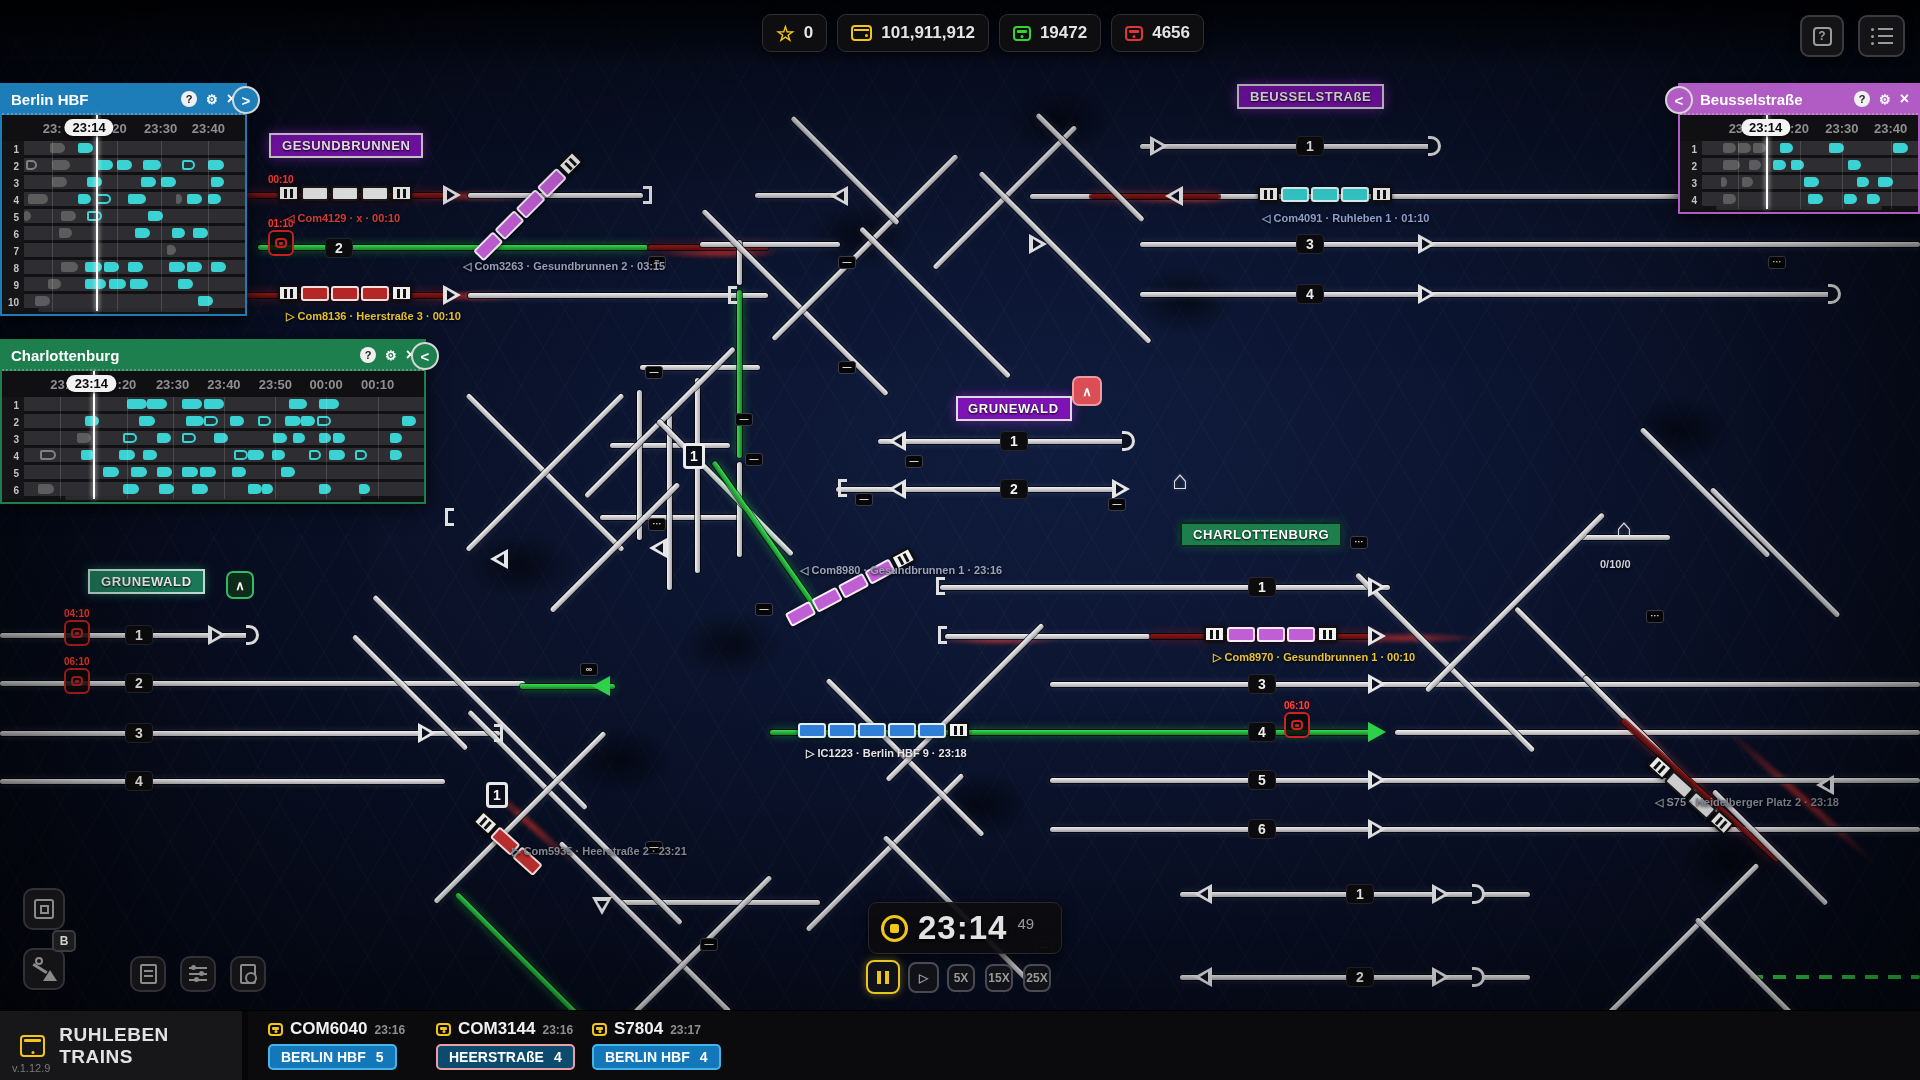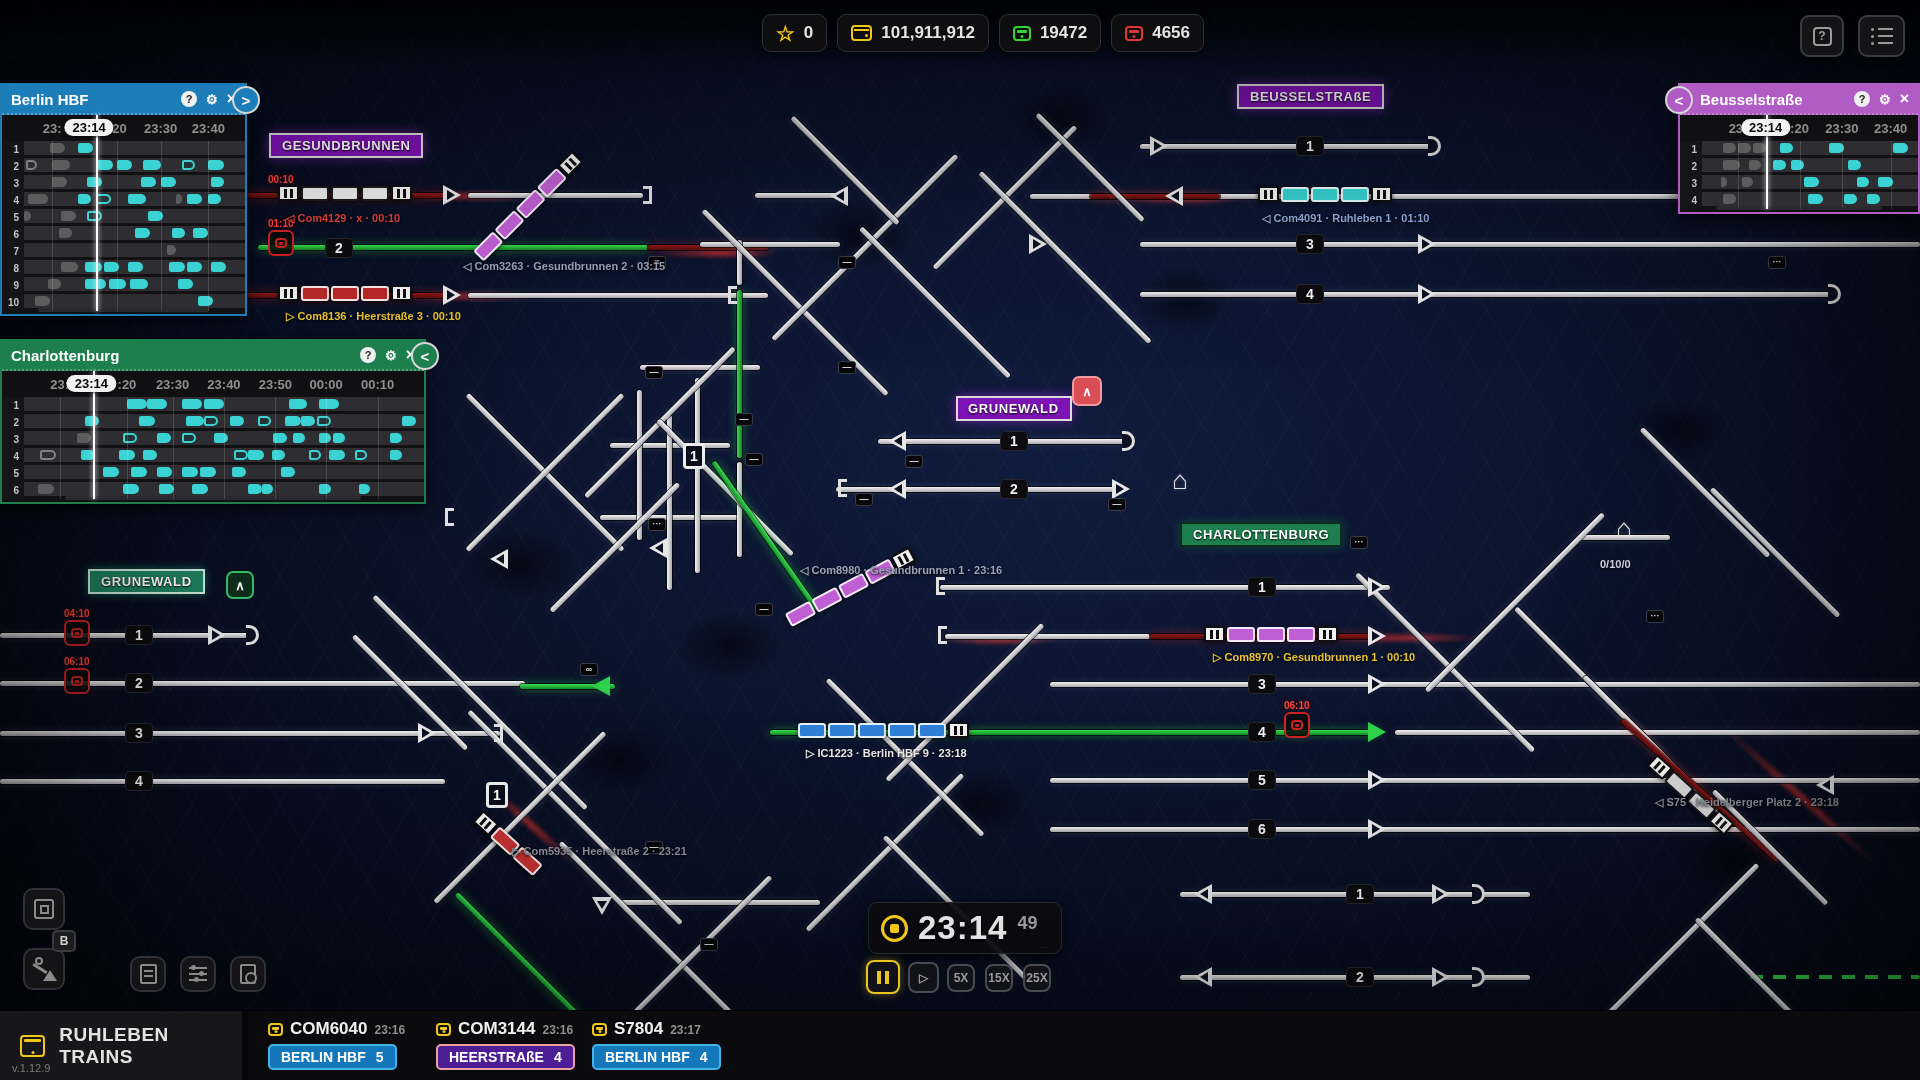--- a/index.html
+++ b/index.html
@@ -104,21 +104,21 @@
   .pgrid{position:absolute;top:0;width:1px;background:rgba(255,255,255,.14);z-index:1}
   .pnow{position:absolute;width:2px;background:#fff;box-shadow:0 0 5px #fff;z-index:5}
   .pscroll{position:absolute;left:15%;right:15%;bottom:2px;height:4px;background:#2a2a2e;border-radius:2px}
   
   .clockpanel{position:absolute;left:868px;top:902px;width:194px;height:52px;background:rgba(12,12,15,.94);
               border:1px solid #26262c;border-radius:9px;display:flex;align-items:center;gap:10px;padding:0 12px;z-index:25;
               box-shadow:0 4px 14px rgba(0,0,0,.7)}
   .clockico{width:27px;height:27px;border:3px solid #f2c618;border-radius:50%;display:flex;align-items:center;justify-content:center}
   .clockico i{width:9px;height:9px;background:#f2c618;border-radius:2px}
   .clocktime{color:#e2e2e2;font-weight:bold;font-size:33px;letter-spacing:1px;text-shadow:0 2px 3px #000}
-  .clocksec{color:#9a9a9a;font-weight:bold;font-size:18px;margin-top:-10px}
+  .clocksec{color:#9a9a9a;font-weight:normal;font-size:15px;margin-top:-10px}
   .spbtn{position:absolute;border-radius:8px;display:flex;align-items:center;justify-content:center;z-index:25;
          background:rgba(20,20,24,.8);border:2px solid #4a4a52;color:#9a9a9a;font-weight:bold;font-size:12px;cursor:pointer}
   .spbtn.pause{border-color:#e8c51f;box-shadow:0 0 8px rgba(232,197,31,.4)}
   .spbtn.pause i{width:4px;height:13px;background:#e8c51f;margin:0 2px}
   
   .sqbtn{position:absolute;background:#141416;border:2px solid #303036;border-radius:10px;z-index:25;cursor:pointer;
          display:flex;align-items:center;justify-content:center;color:#8a8a8a}
   .chipico{width:20px;height:20px;border:2px solid #8a8a8a;border-radius:3px;display:flex;align-items:center;justify-content:center}
   .chipico i{width:9px;height:9px;border:2px solid #8a8a8a;display:block}
   .bookico{width:17px;height:20px;border:2px solid #8a8a8a;border-radius:2px;position:relative}
@@ -141,21 +141,21 @@
   .bb-left{position:absolute;left:0;top:0;width:248px;height:70px;background:#17171a;border-right:6px solid #060608;
            display:flex;align-items:center;gap:14px;padding-left:20px}
   .bb-title{color:#e2e2e2;font-weight:bold;font-size:19px;letter-spacing:.5px}
   .bb-entry{position:absolute;top:8px}
   .bb-head{display:flex;align-items:baseline;gap:7px}
   .bb-id{color:#f0f0f0;font-weight:bold;font-size:17px}
   .bb-time{color:#8f8f8f;font-weight:bold;font-size:12px}
   .bb-dest{display:inline-flex;gap:10px;margin-top:5px;padding:3px 11px;border-radius:5px;border:2px solid;
            color:#fff;font-weight:bold;font-size:14px;white-space:nowrap}
   .bb-dest.blue{background:#1377ba;border-color:#45b4e8}
-  .bb-dest.red{background:#4c1d95;border-color:#eda0a4}
+  .bb-dest.red{background:#0c4a6e;border-color:#eda0a4}
   .vignette{position:absolute;inset:0;pointer-events:none;z-index:9;
             box-shadow:inset 0 0 260px 60px rgba(0,0,0,.55)}
   .topfade{position:absolute;left:0;top:0;width:1920px;height:70px;z-index:8;pointer-events:none;
            background:linear-gradient(180deg,rgba(0,0,0,.8),transparent)}
 </style>
 </head>
 <body>
 
 <div id="app">
   <div class="map" id="mapRoot">

